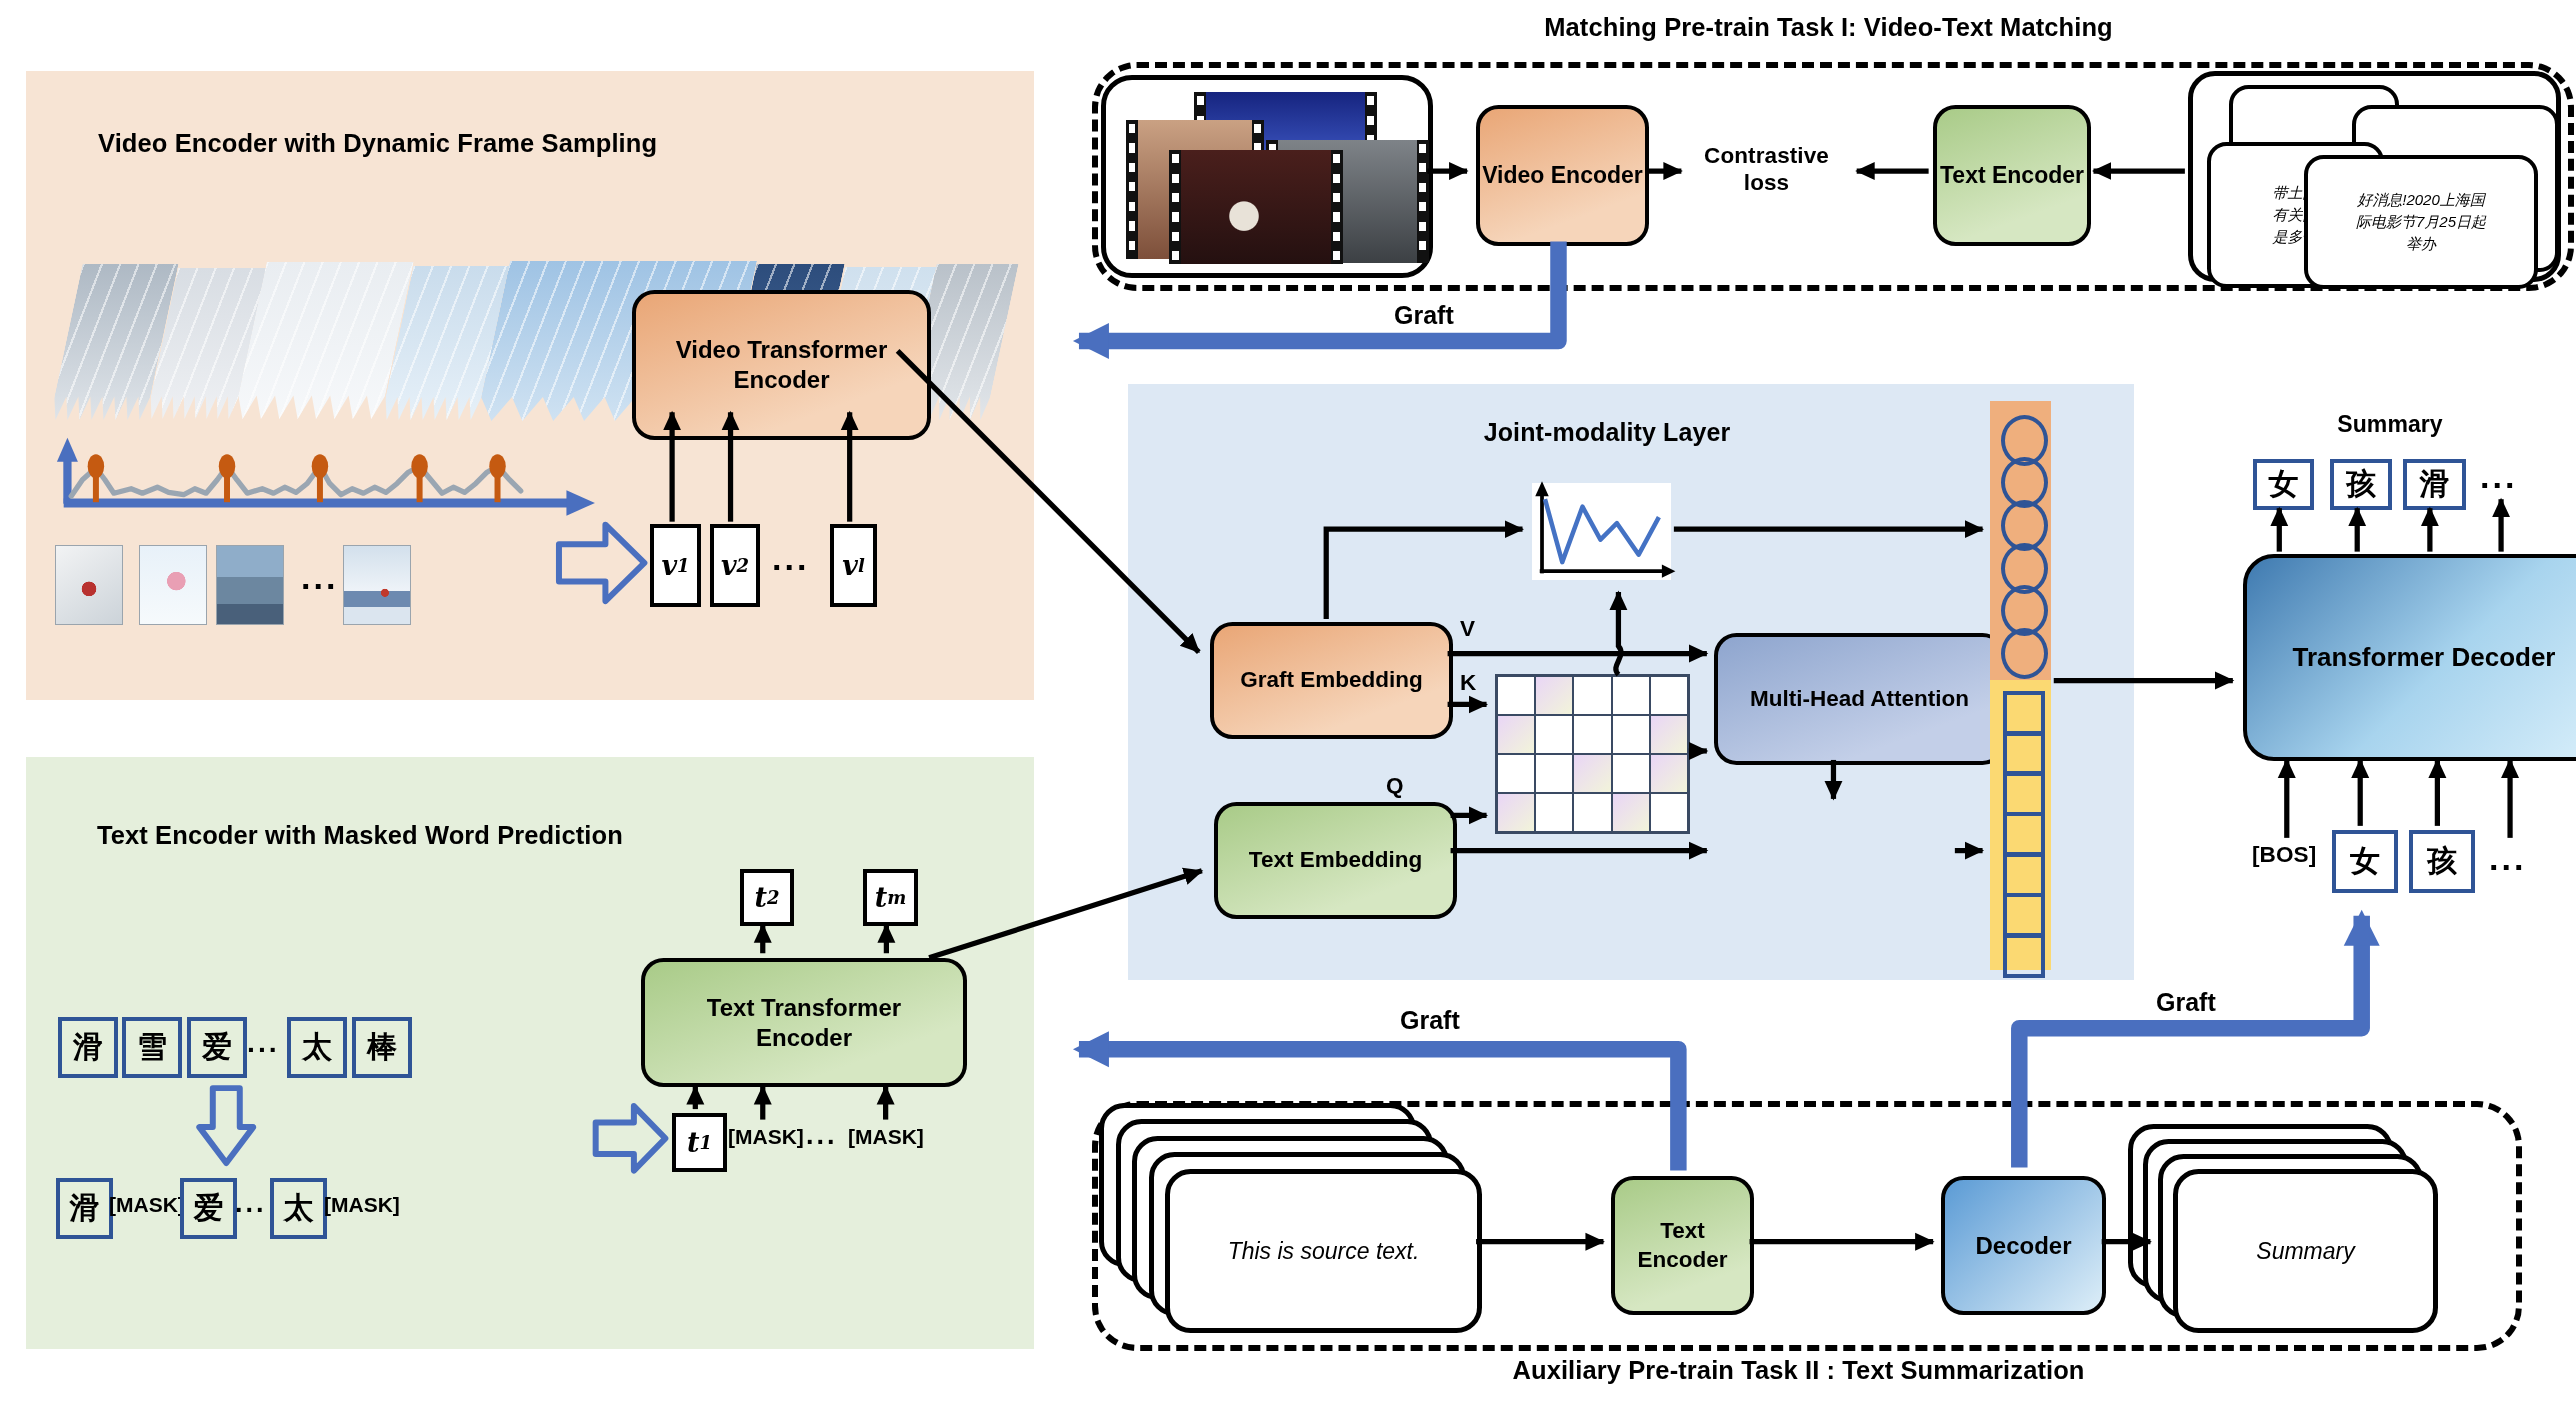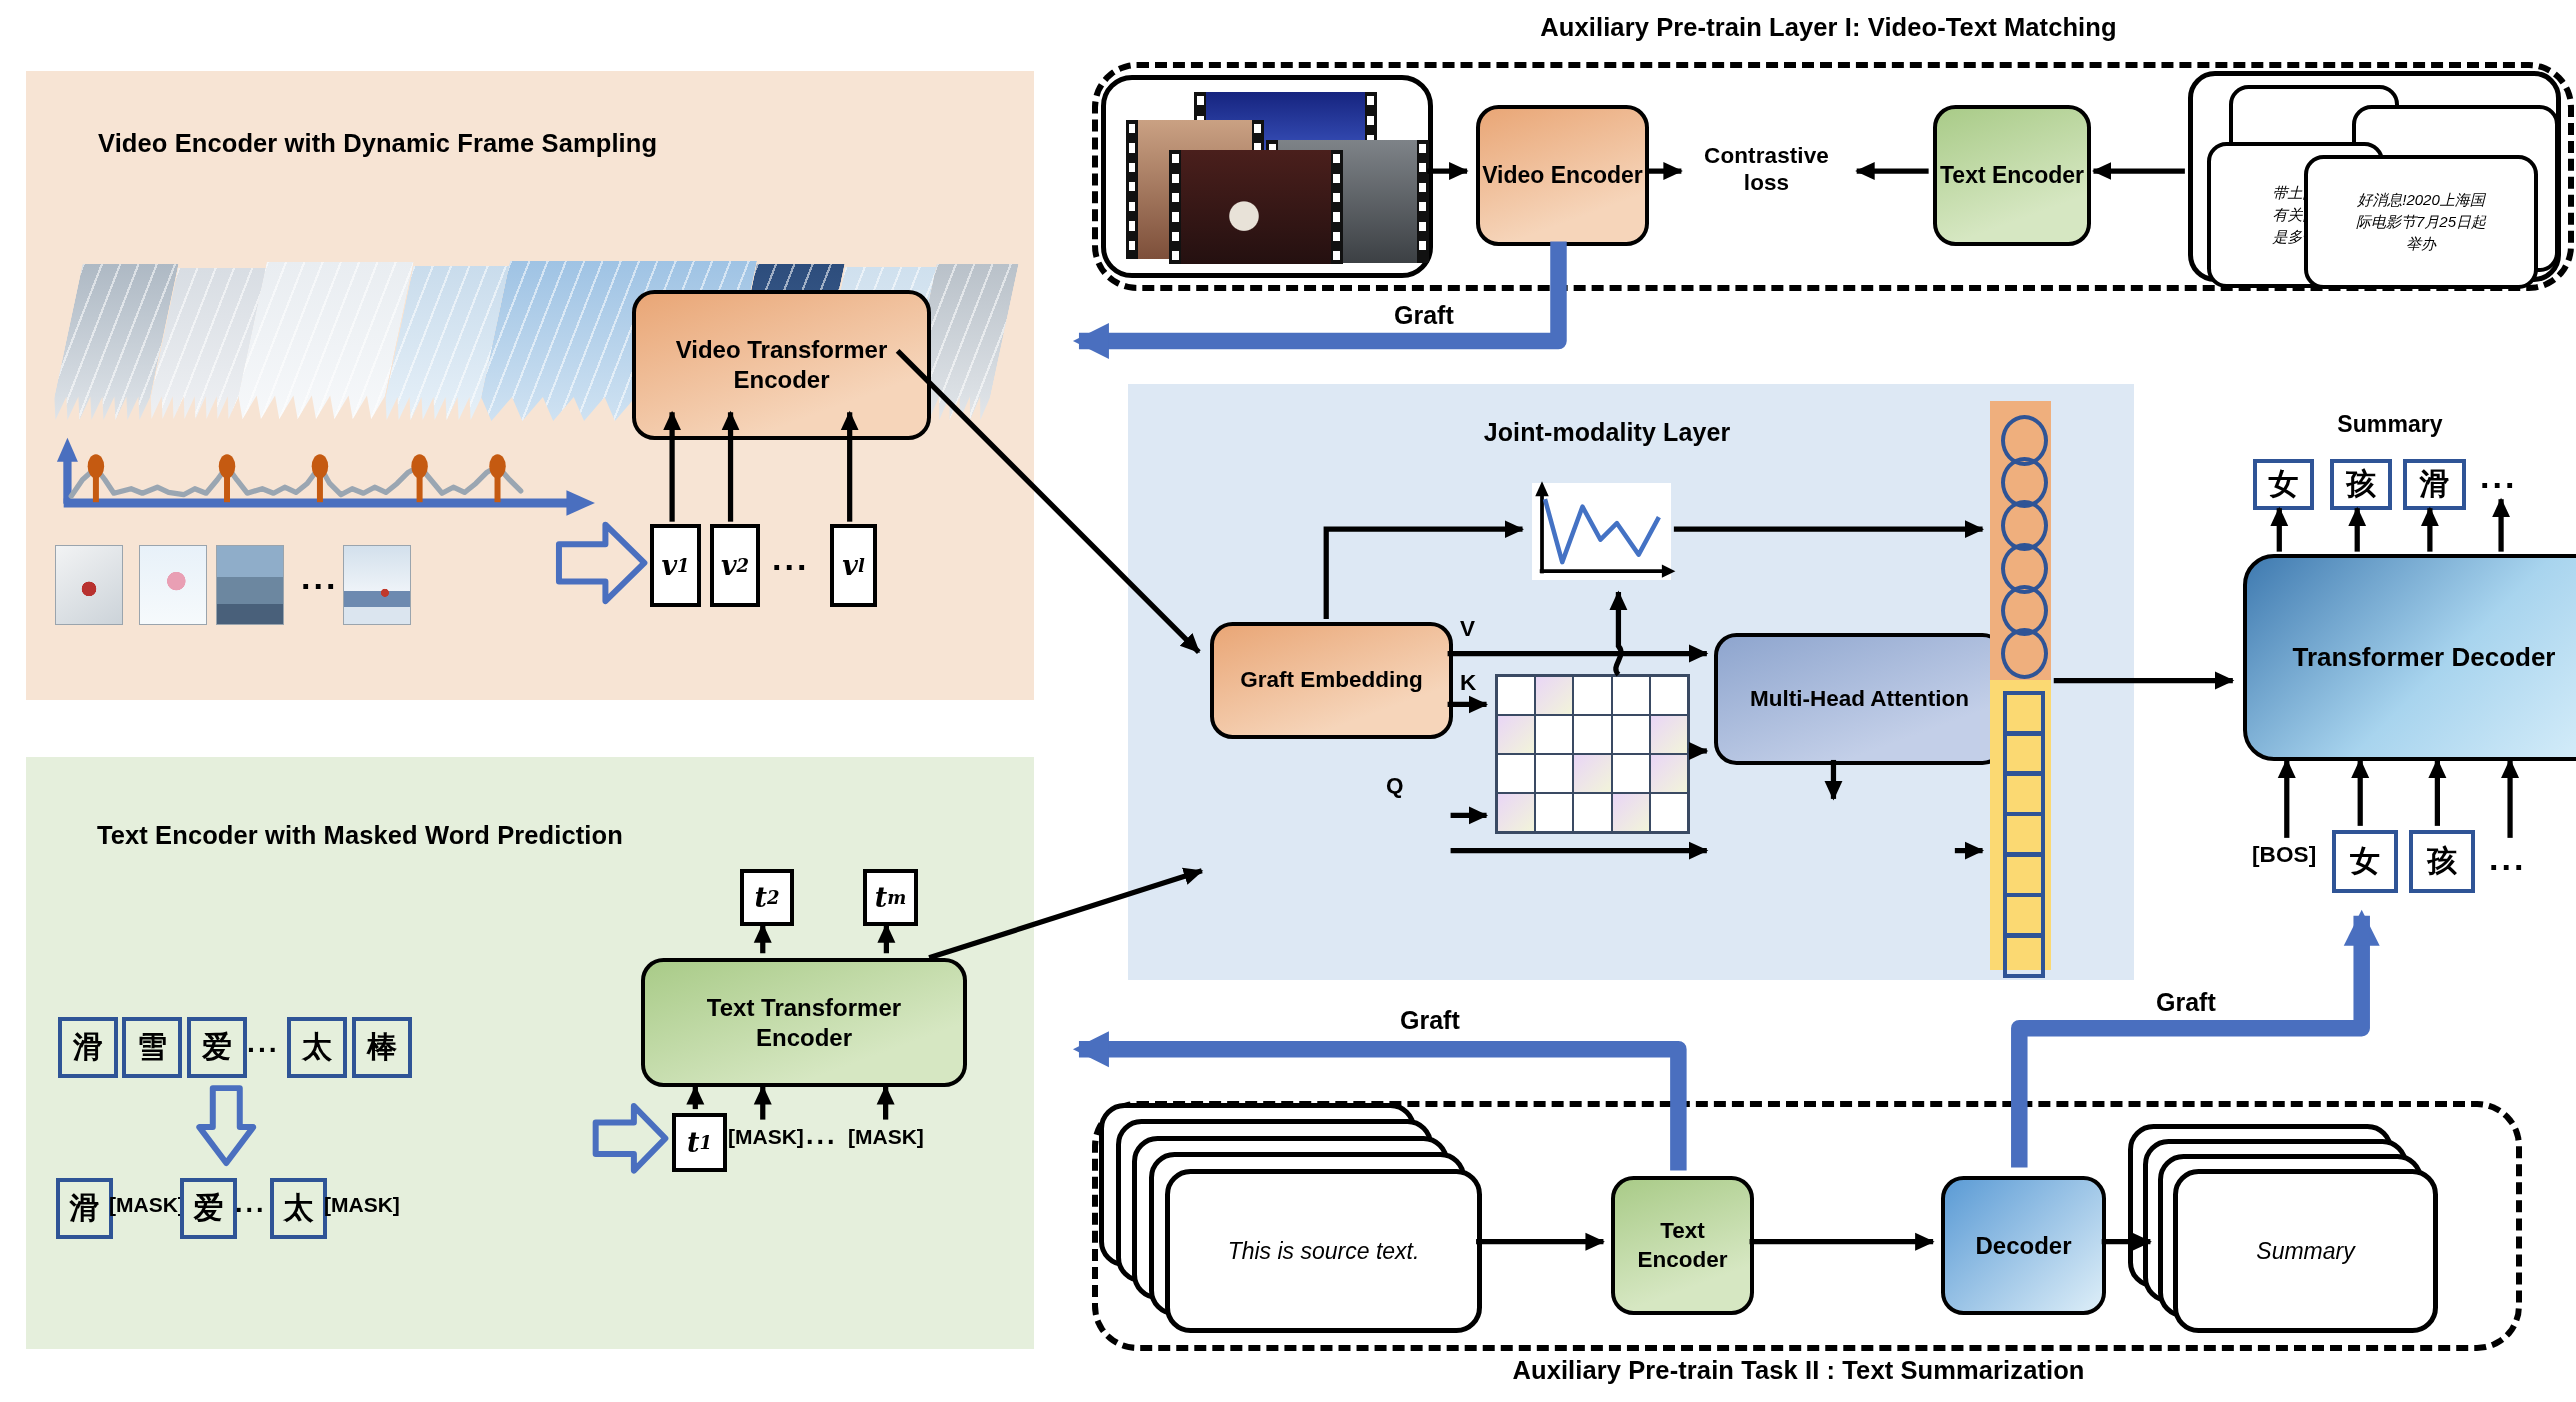--- a/index.html
+++ b/index.html
@@ -63,21 +63,21 @@
 
 <div class="stage">
 
   <div class="panel panel-peach" style="left:26px;top:71px;width:1008px;height:629px;"></div>
   <div class="panel panel-green" style="left:26px;top:757px;width:1008px;height:592px;"></div>
   <div class="panel panel-blue" style="left:1128px;top:384px;width:1006px;height:596px;"></div>
 
   <div class="dashedbox" style="left:1092px;top:62px;width:1470px;height:217px;"></div>
   <div class="dashedbox" style="left:1092px;top:1101px;width:1418px;height:238px;"></div>
 
-  <div class="sec-title center" style="left:1349px;top:9px;width:959px;height:36px;">Auxiliary Pre-train Layer I: Video-Text Matching</div>
+  <div class="sec-title center" style="left:1349px;top:9px;width:959px;height:36px;">Matching Pre-train Task I: Video-Text Matching</div>
   <div class="sec-title" style="left:98px;top:129px;width:824px;height:33px;">Video Encoder with Dynamic Frame Sampling</div>
   <div class="sec-title" style="left:97px;top:821px;width:824px;height:33px;">Text Encoder with Masked Word Prediction</div>
   <div class="sec-title center" style="left:1427px;top:417px;width:360px;height:31px;font-size:25px;">Joint-modality Layer</div>
   <div class="sec-title center" style="left:1199px;top:1353px;width:1199px;height:34px;">Auxiliary Pre-train Task II : Text Summarization</div>
   <div class="sec-title center" style="left:2315px;top:409px;width:150px;height:30px;font-size:23px;">Summary</div>
 
   <div class="filmwrap" style="left:1101px;top:75px;width:322px;height:193px;">
     <div class="strip" style="left:88px;top:12px;width:159px;height:112px;">
       <div class="img" style="background:linear-gradient(#16247f,#3c55c0 60%,#101b5e);"></div>
       </div>
@@ -154,20 +154,21 @@
   </div>
   <div class="dots" style="left:772px;top:541px;width:52px;">...</div>
   <div class="vtok" style="left:830px;top:524px;width:39px;height:75px;">
     <span>v</span>
       <sub>l</sub>
   </div>
 
   <div class="abs" style="left:1532px;top:483px;width:139px;height:97px;background:#fff;"></div>
 
   <div class="box obox" style="left:1210px;top:622px;width:235px;height:109px;font-size:22.5px;">Graft Embedding</div>
+  <div class="box gbox" style="left:1214px;top:802px;width:235px;height:109px;font-size:22.5px;">Text Embedding</div>
 
   <div class="sec-title" style="left:1460px;top:616px;width:30px;font-size:22.5px;">V</div>
   <div class="sec-title" style="left:1460px;top:670px;width:30px;font-size:22.5px;">K</div>
   <div class="sec-title" style="left:1386px;top:773px;width:30px;font-size:22.5px;">Q</div>
 
   <div class="agrid" id="agrid">
       <div></div>
       <div class="hl"></div>
       <div></div>
       <div></div>

